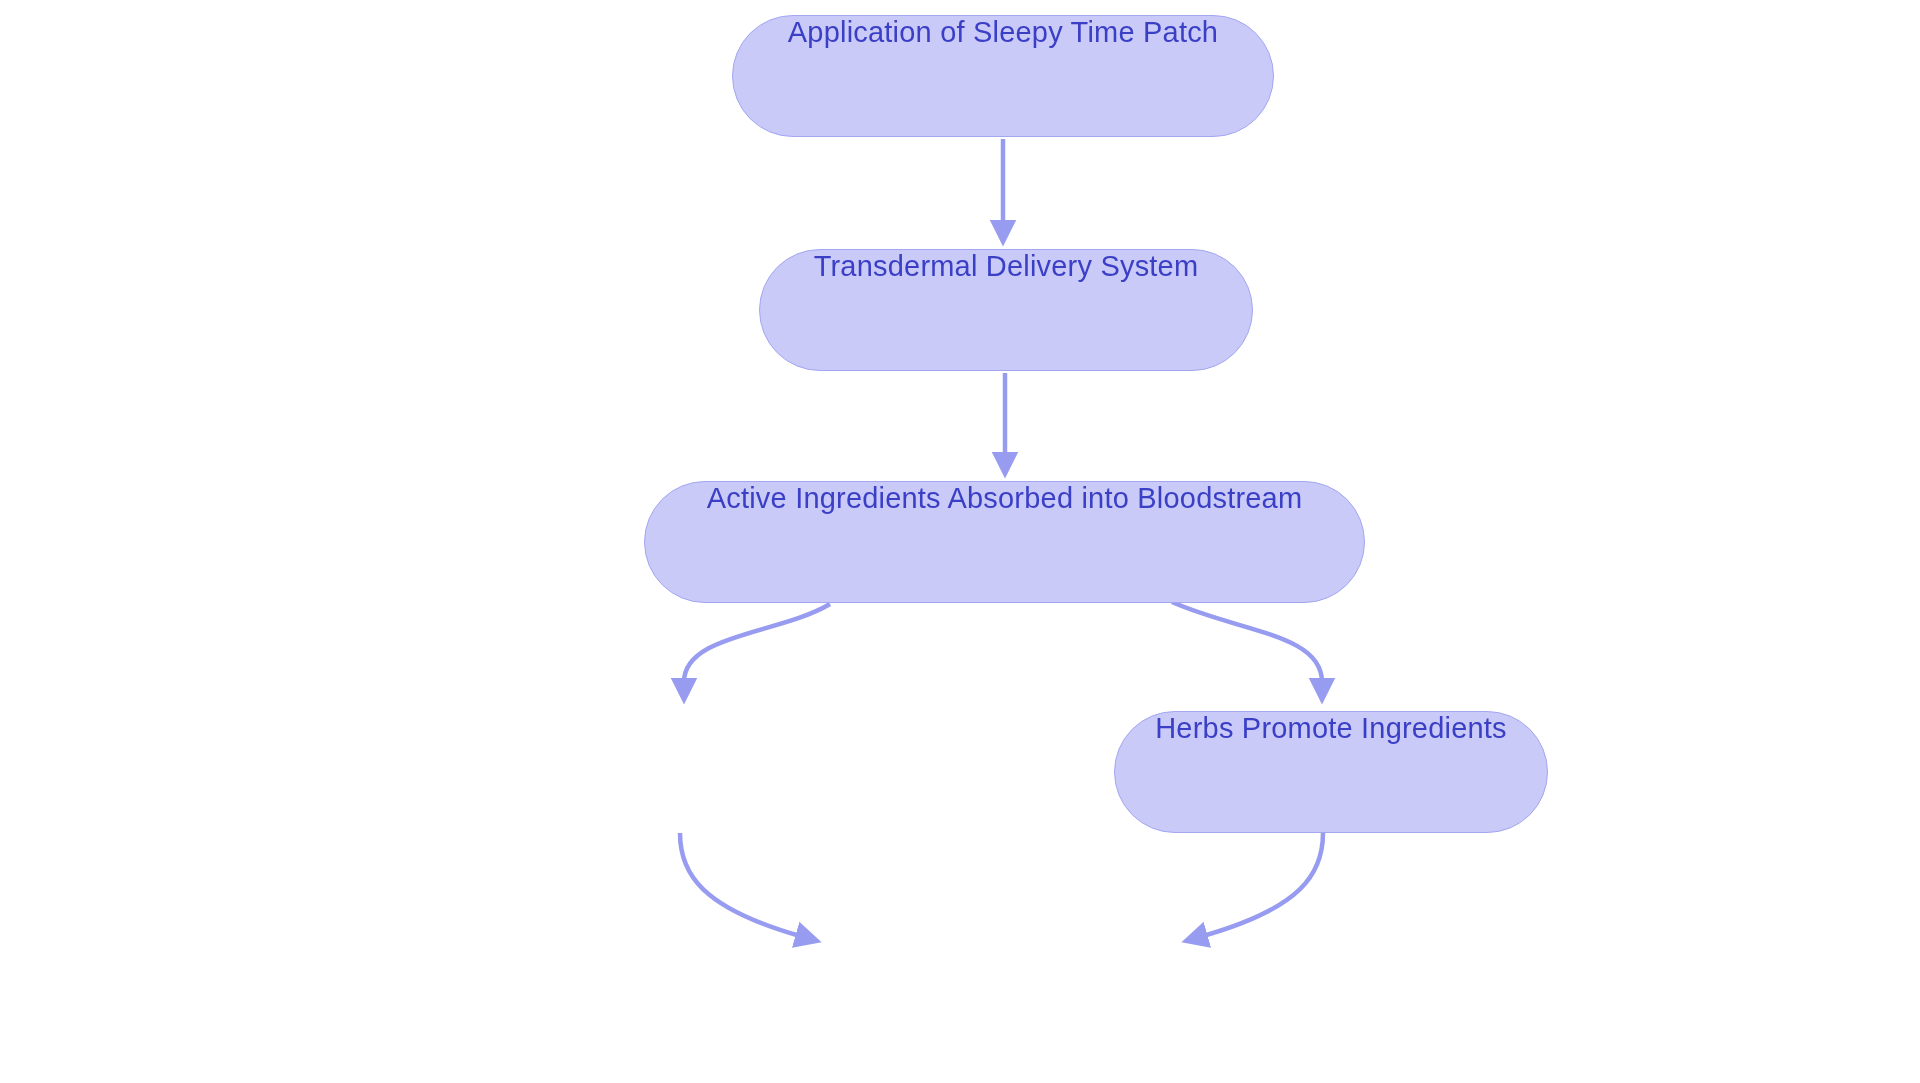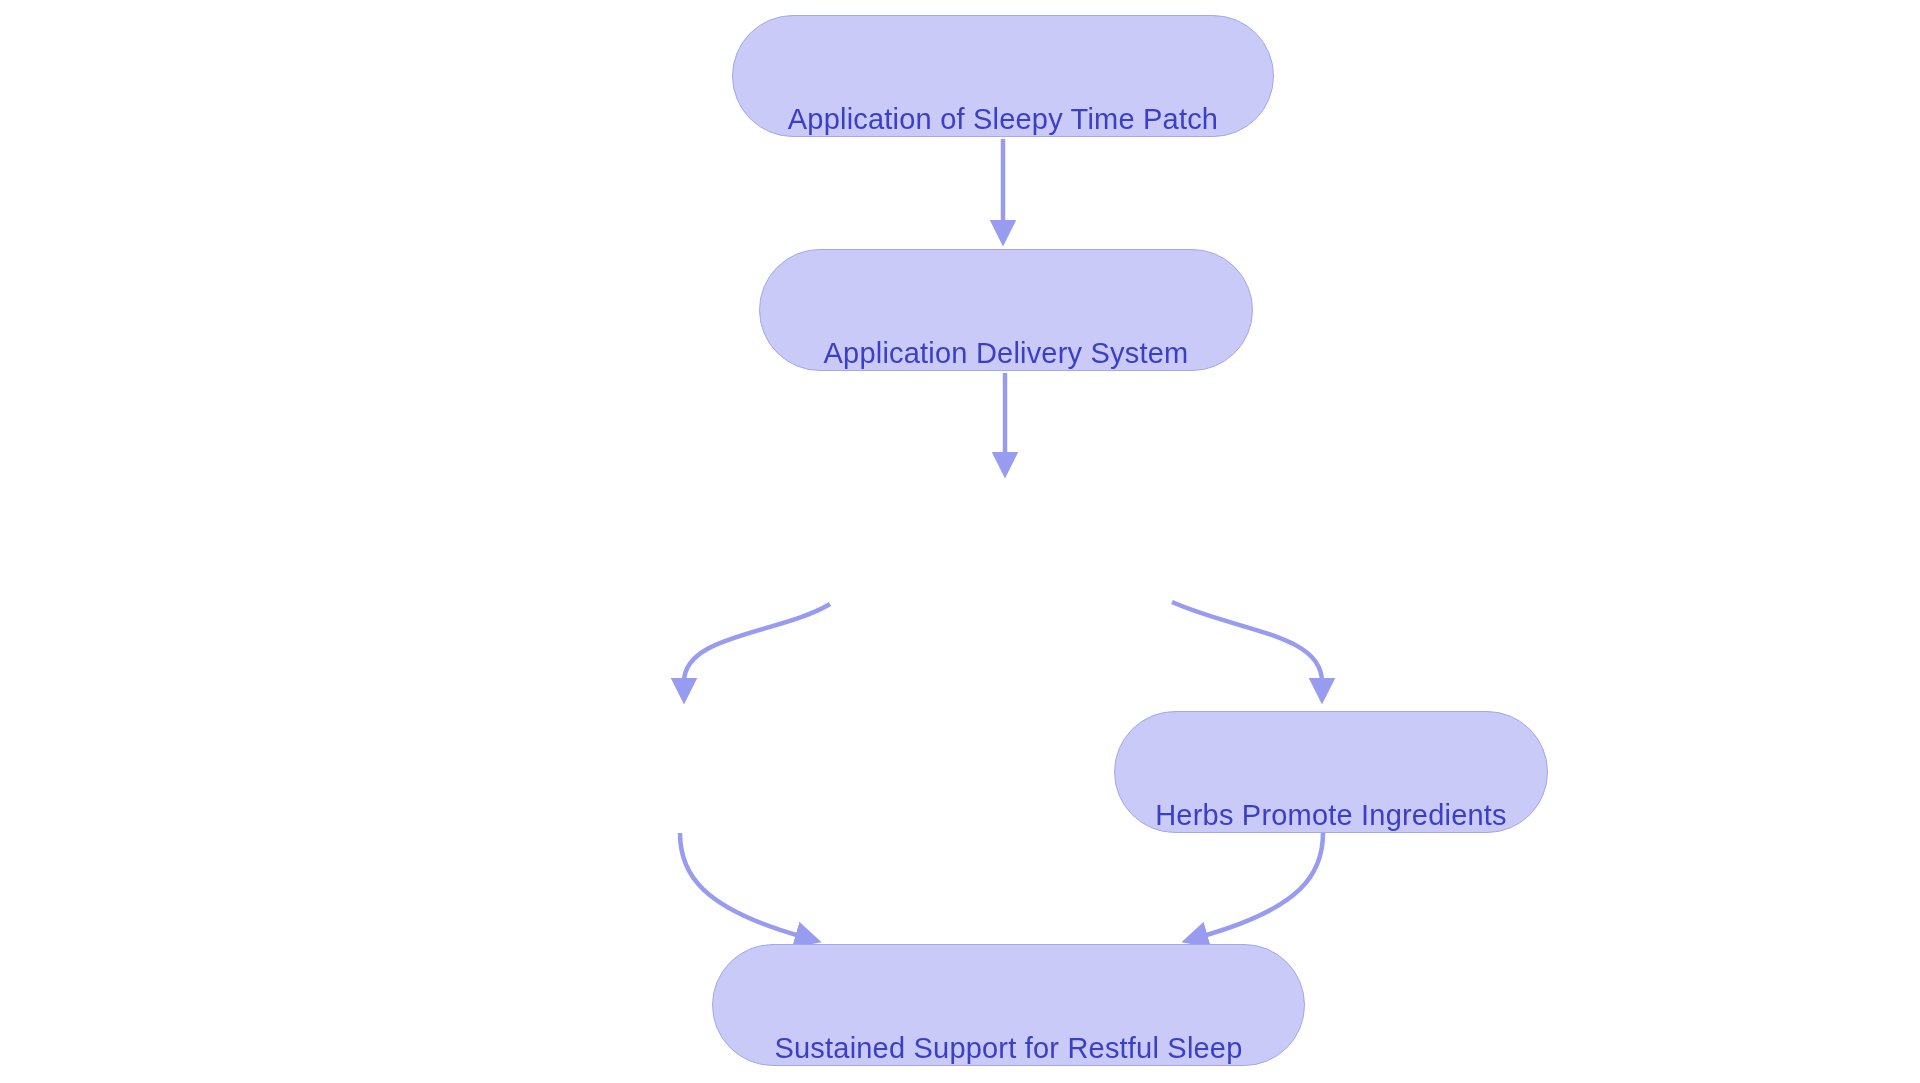--- a/index.html
+++ b/index.html
@@ -33,21 +33,21 @@
     stroke-width:4.5;
   }
   .head{fill:var(--arrow);}
   .node{
     position:absolute;
     height:122px;
     background:var(--fill);
     border:1.5px solid var(--border);
     border-radius:61px;
     display:flex;
-    align-items:flex-end;
+    align-items:flex-start;
     justify-content:center;
   }
   .node-label{
     color:var(--text);
     font-size:29px;
     letter-spacing:0.2px;
     white-space:nowrap;
     text-align:center;
   }
 </style>
@@ -68,26 +68,26 @@
     <path class="edge" d="M1172,602 C1240,632 1322,634 1322,682" marker-end="url(#arrowhead)"></path>
     <path class="edge" d="M680,833 C680,874 702,908 800,936" marker-end="url(#arrowhead)"></path>
     <path class="edge" d="M1323,833 C1323,874 1301,908 1203,936" marker-end="url(#arrowhead)"></path>
   </svg>
 
   <div class="node" style="left:732px; top:15px; width:542px;">
     <span class="node-label">Application of Sleepy Time Patch</span>
   </div>
 
   <div class="node" style="left:759px; top:249px; width:494px;">
-    <span class="node-label">Application Delivery System</span>
+    <span class="node-label">Transdermal Delivery System</span>
   </div>
 
+  <div class="node" style="left:644px; top:481px; width:721px;">
+    <span class="node-label">Active Ingredients Absorbed into Bloodstream</span>
+  </div>
 
 
   <div class="node" style="left:1114px; top:711px; width:434px;">
     <span class="node-label">Herbs Promote Ingredients</span>
   </div>
 
-  <div class="node" style="left:712px; top:944px; width:593px;">
-    <span class="node-label">Sustained Support for Restful Sleep</span>
-  </div>
 
 </div>
 
 </body></html>

